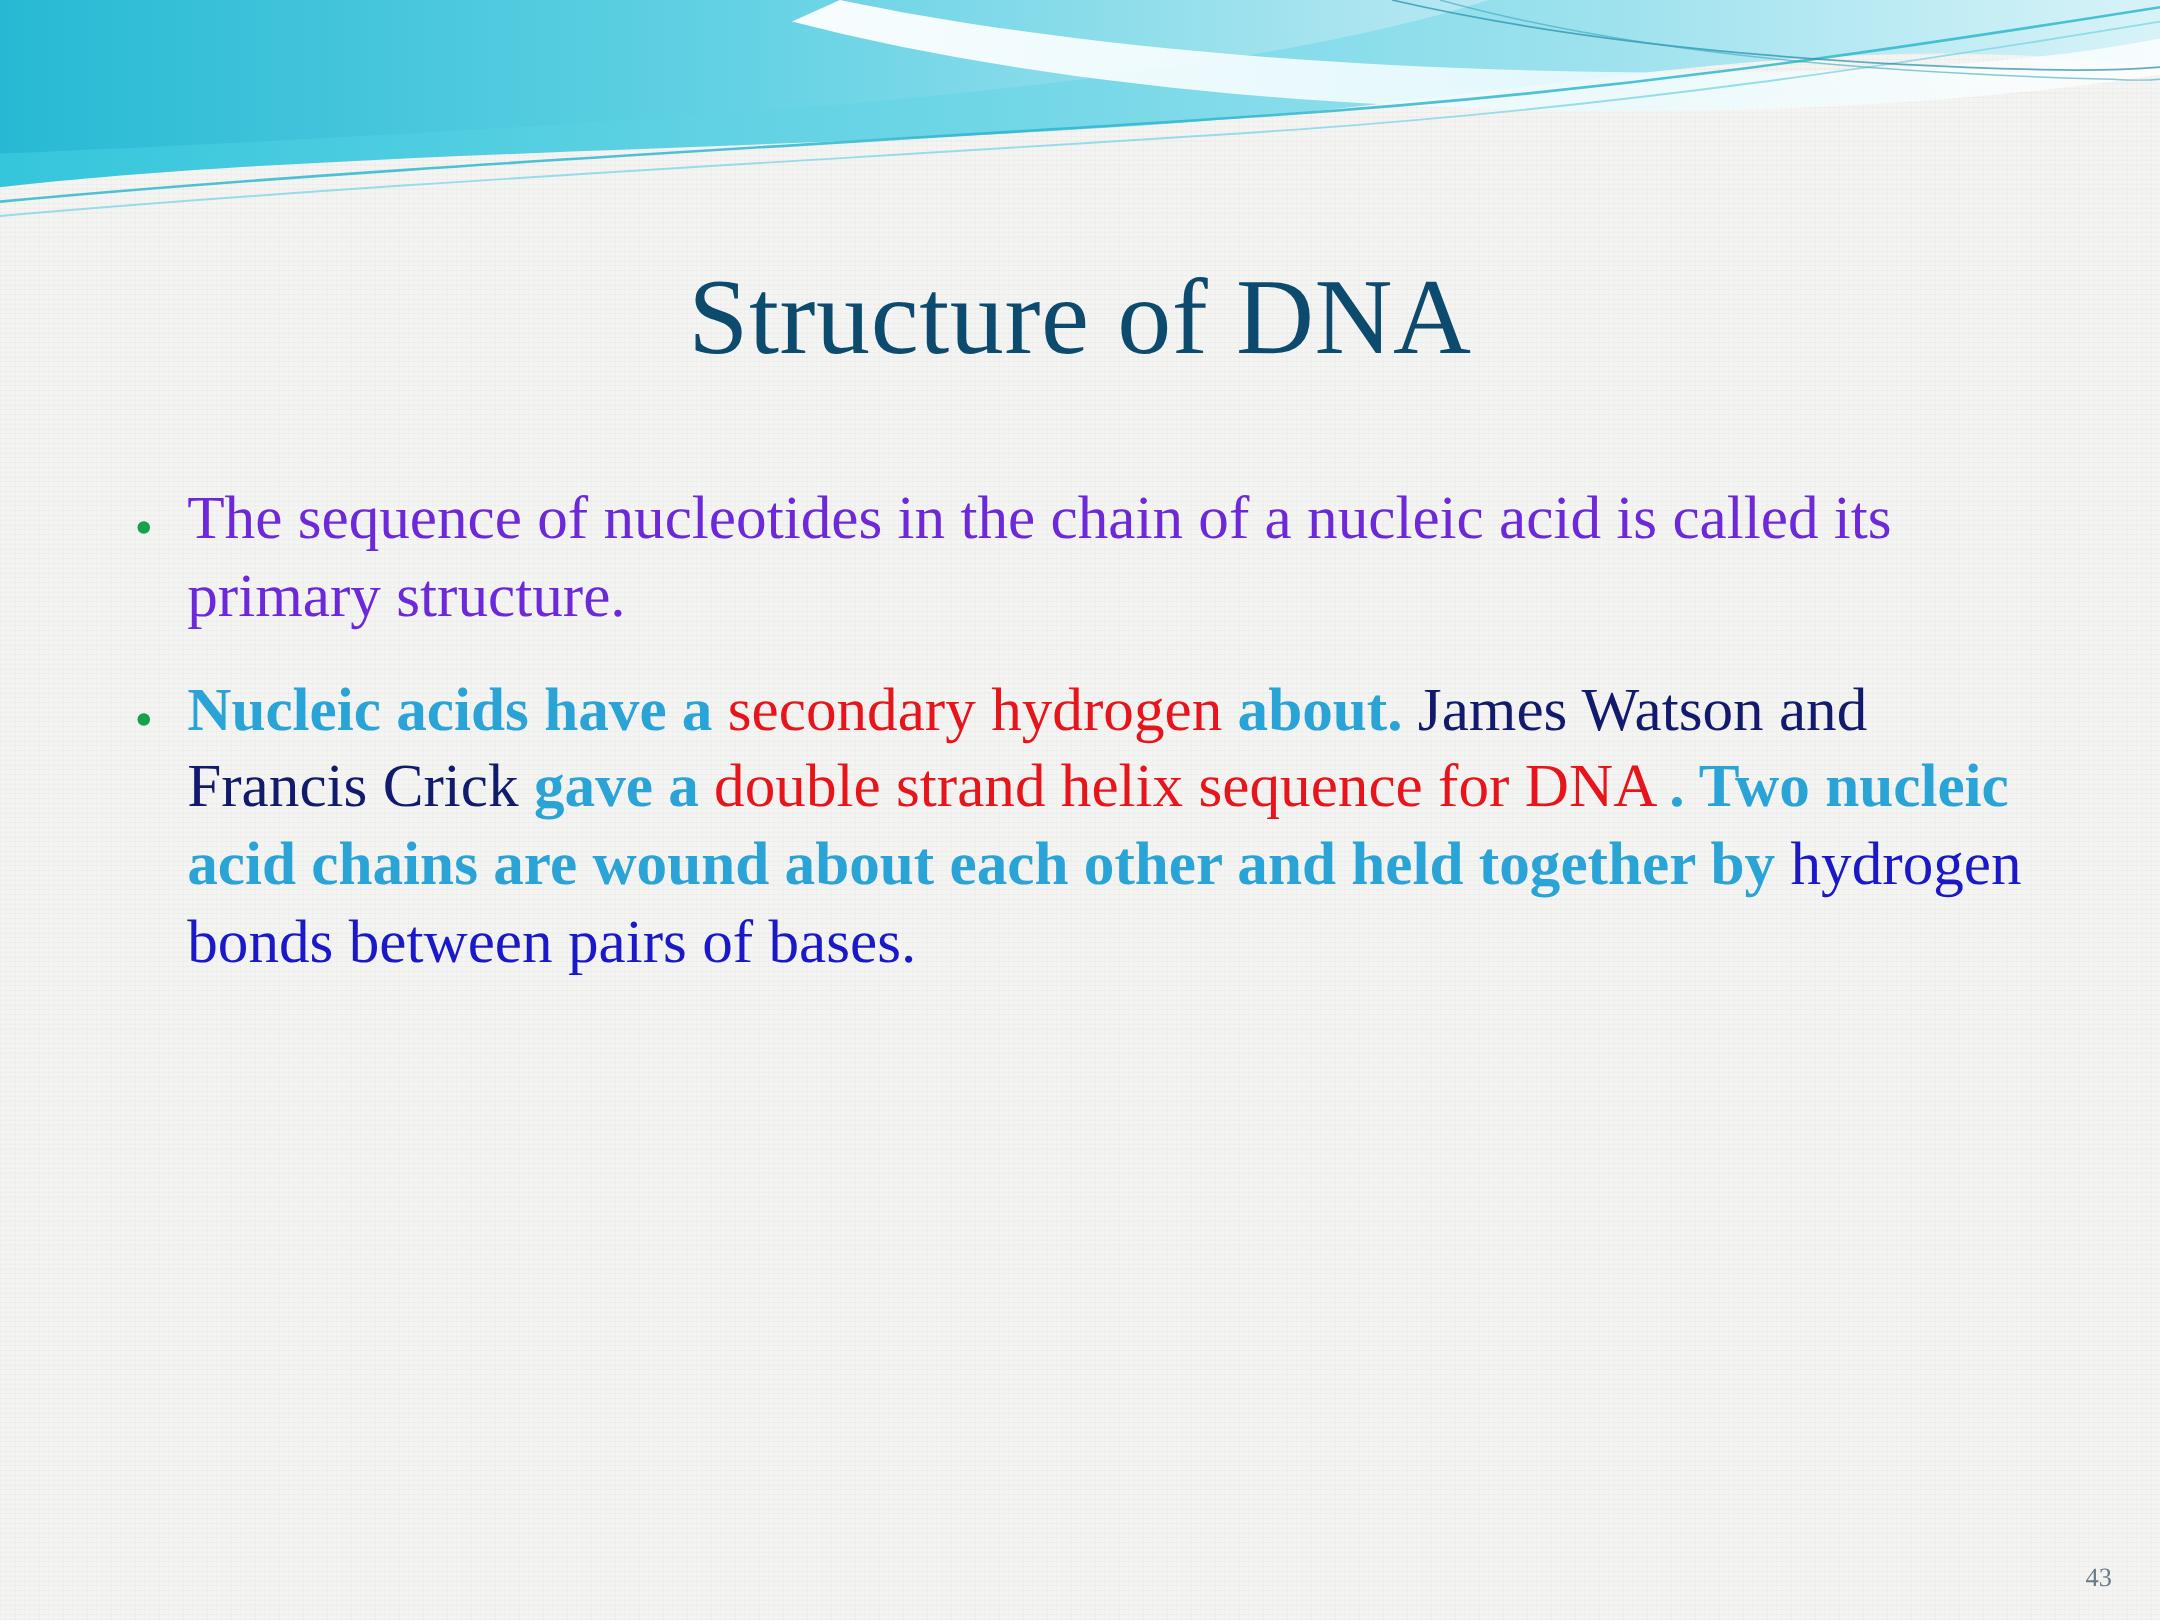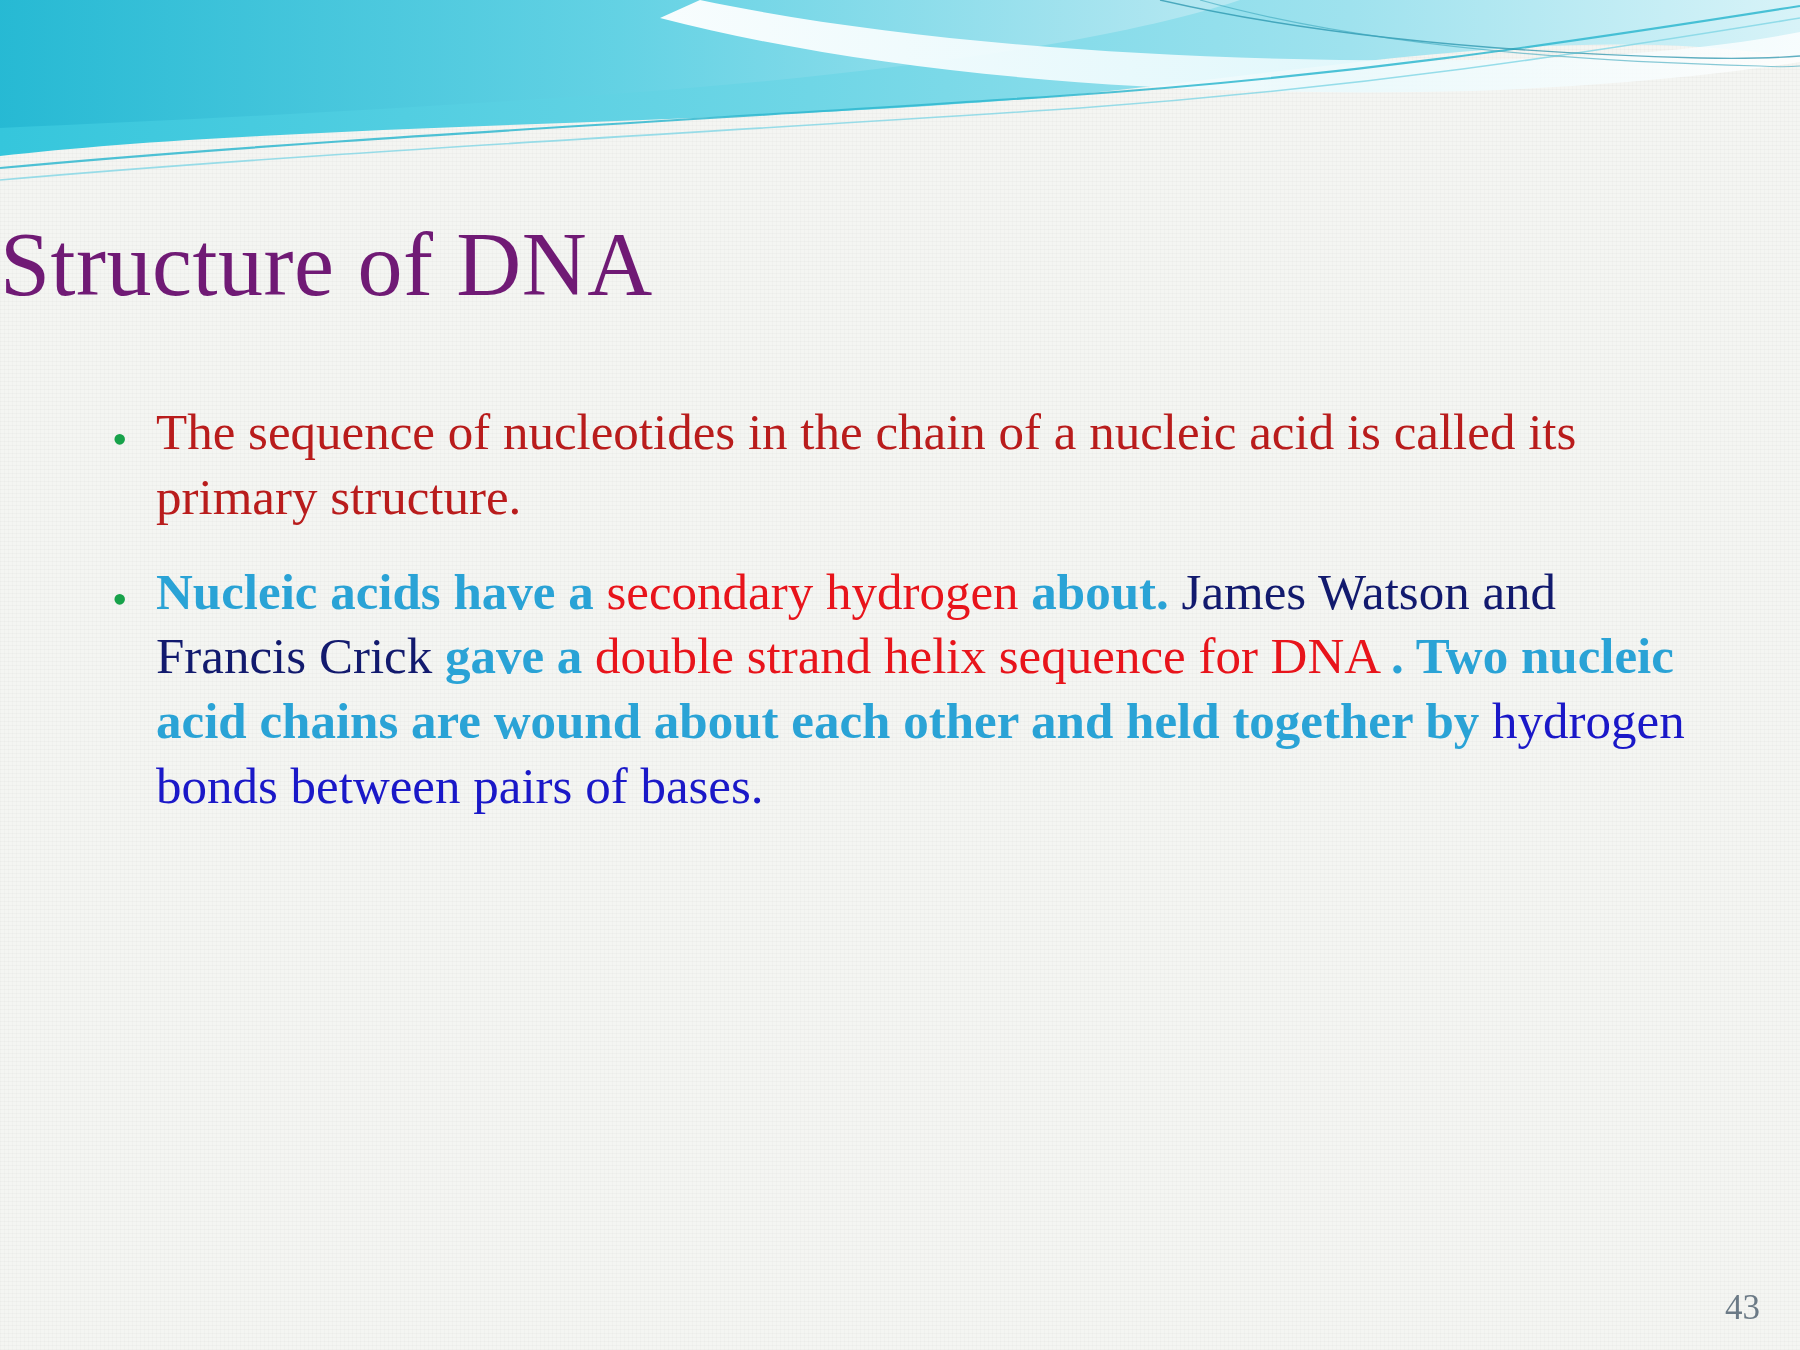--- a/index.html
+++ b/index.html
@@ -37,24 +37,24 @@
     height: 210px;
     overflow: hidden;
   }
   .banner svg { display: block; }
 
   .title {
     position: absolute;
     top: 218px;
     left: 0;
     width: 1800px;
-    text-align: left;
+    text-align: center;
     font-size: 90px;
     line-height: 1.05;
-    color: #701a75;
+    color: #0c4a6e;
     letter-spacing: 0.5px;
   }
 
   .body {
     position: absolute;
     top: 400px;
     left: 112px;
     width: 1600px;
   }
   .bullet {
@@ -70,31 +70,31 @@
     color: #17a24a;
     padding-top: 18px;
     text-align: left;
   }
   .bullet-dot.blue { color: #17a24a; }
   .bullet-text {
     flex: 1 1 auto;
     font-size: 51px;
     line-height: 1.27;
   }
-  .green { color: #b91c1c; }
+  .green { color: #6d28d9; }
   .cyan  { color: #2aa3d6; font-weight: bold; }
   .red   { color: #e8141b; }
   .navy  { color: #121a6e; }
   .blue  { color: #1a18c8; }
 
   .page-num {
     position: absolute;
     right: 40px;
     bottom: 22px;
-    font-size: 35px;
+    font-size: 22px;
     color: #6b7a86;
   }
 </style>
 </head>
 <body>
 
 <div class="slide">
 
   <div class="texture"></div>
 

